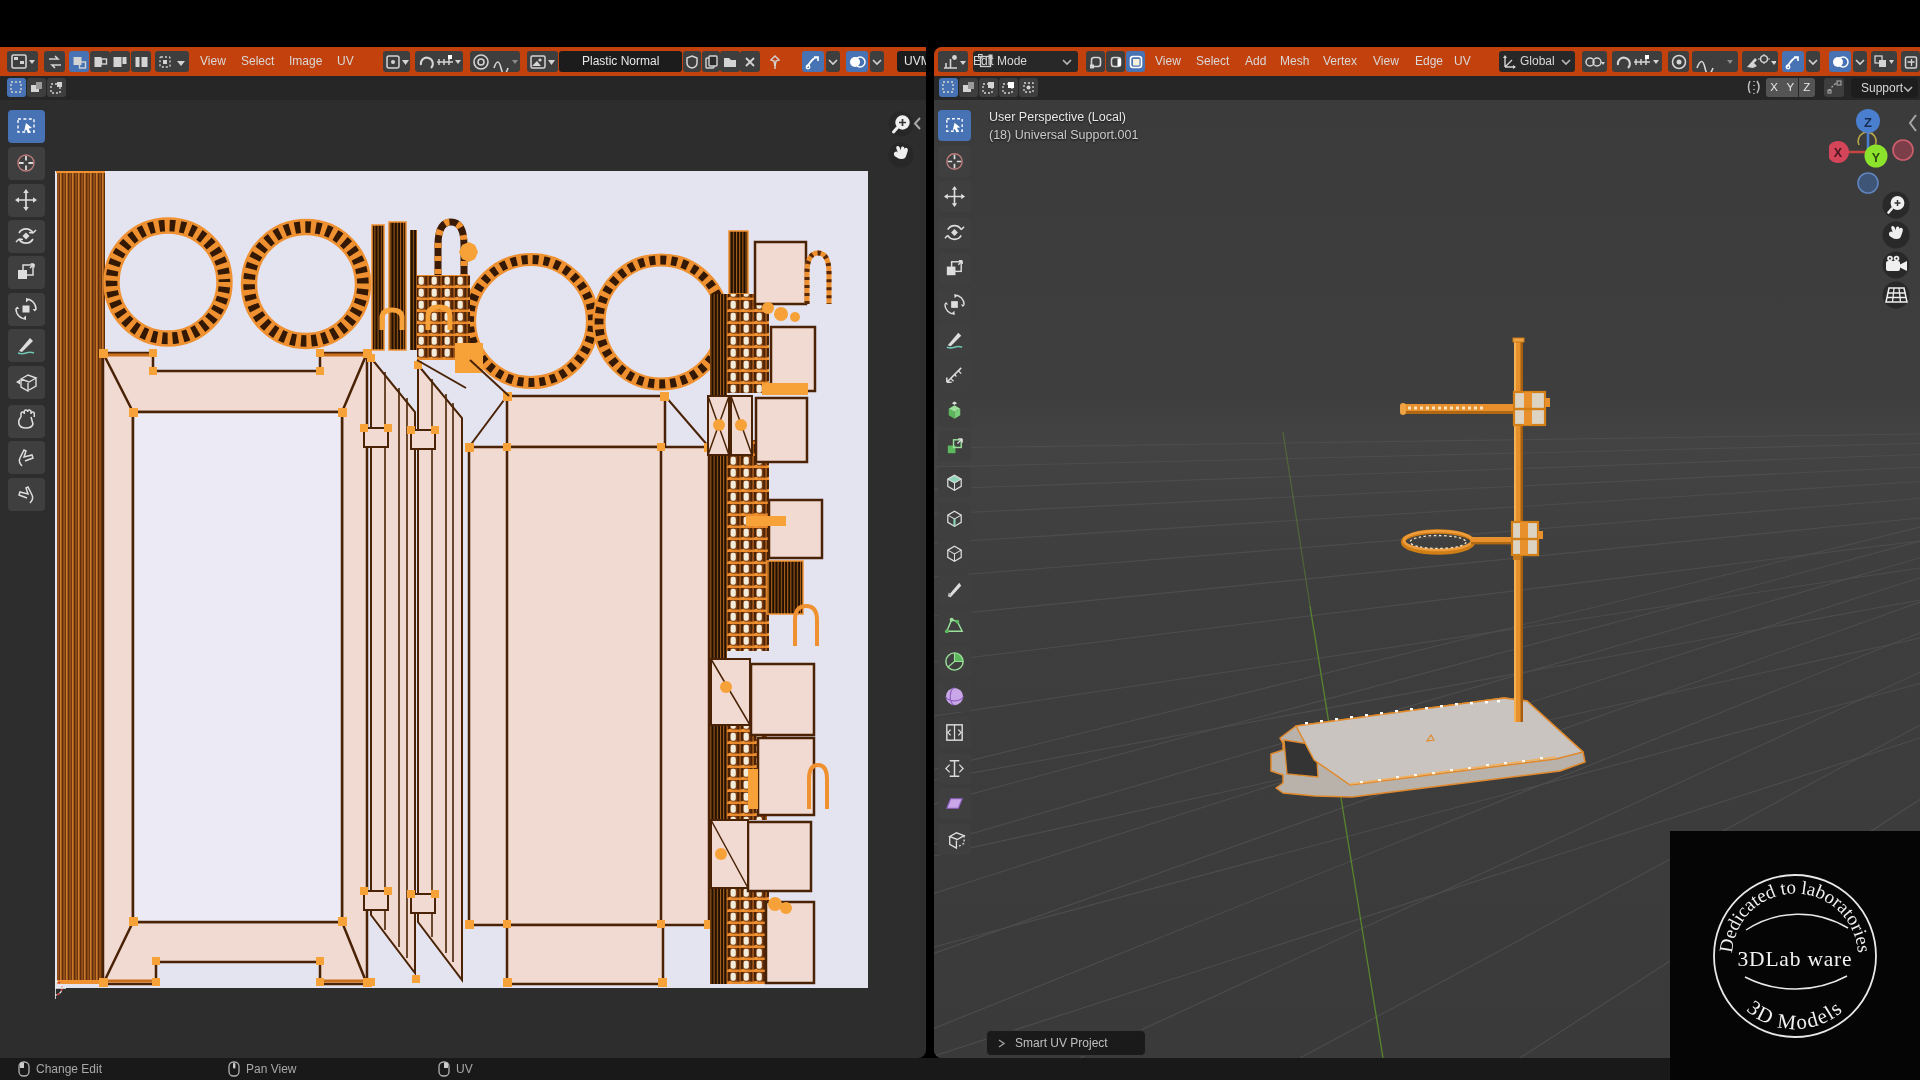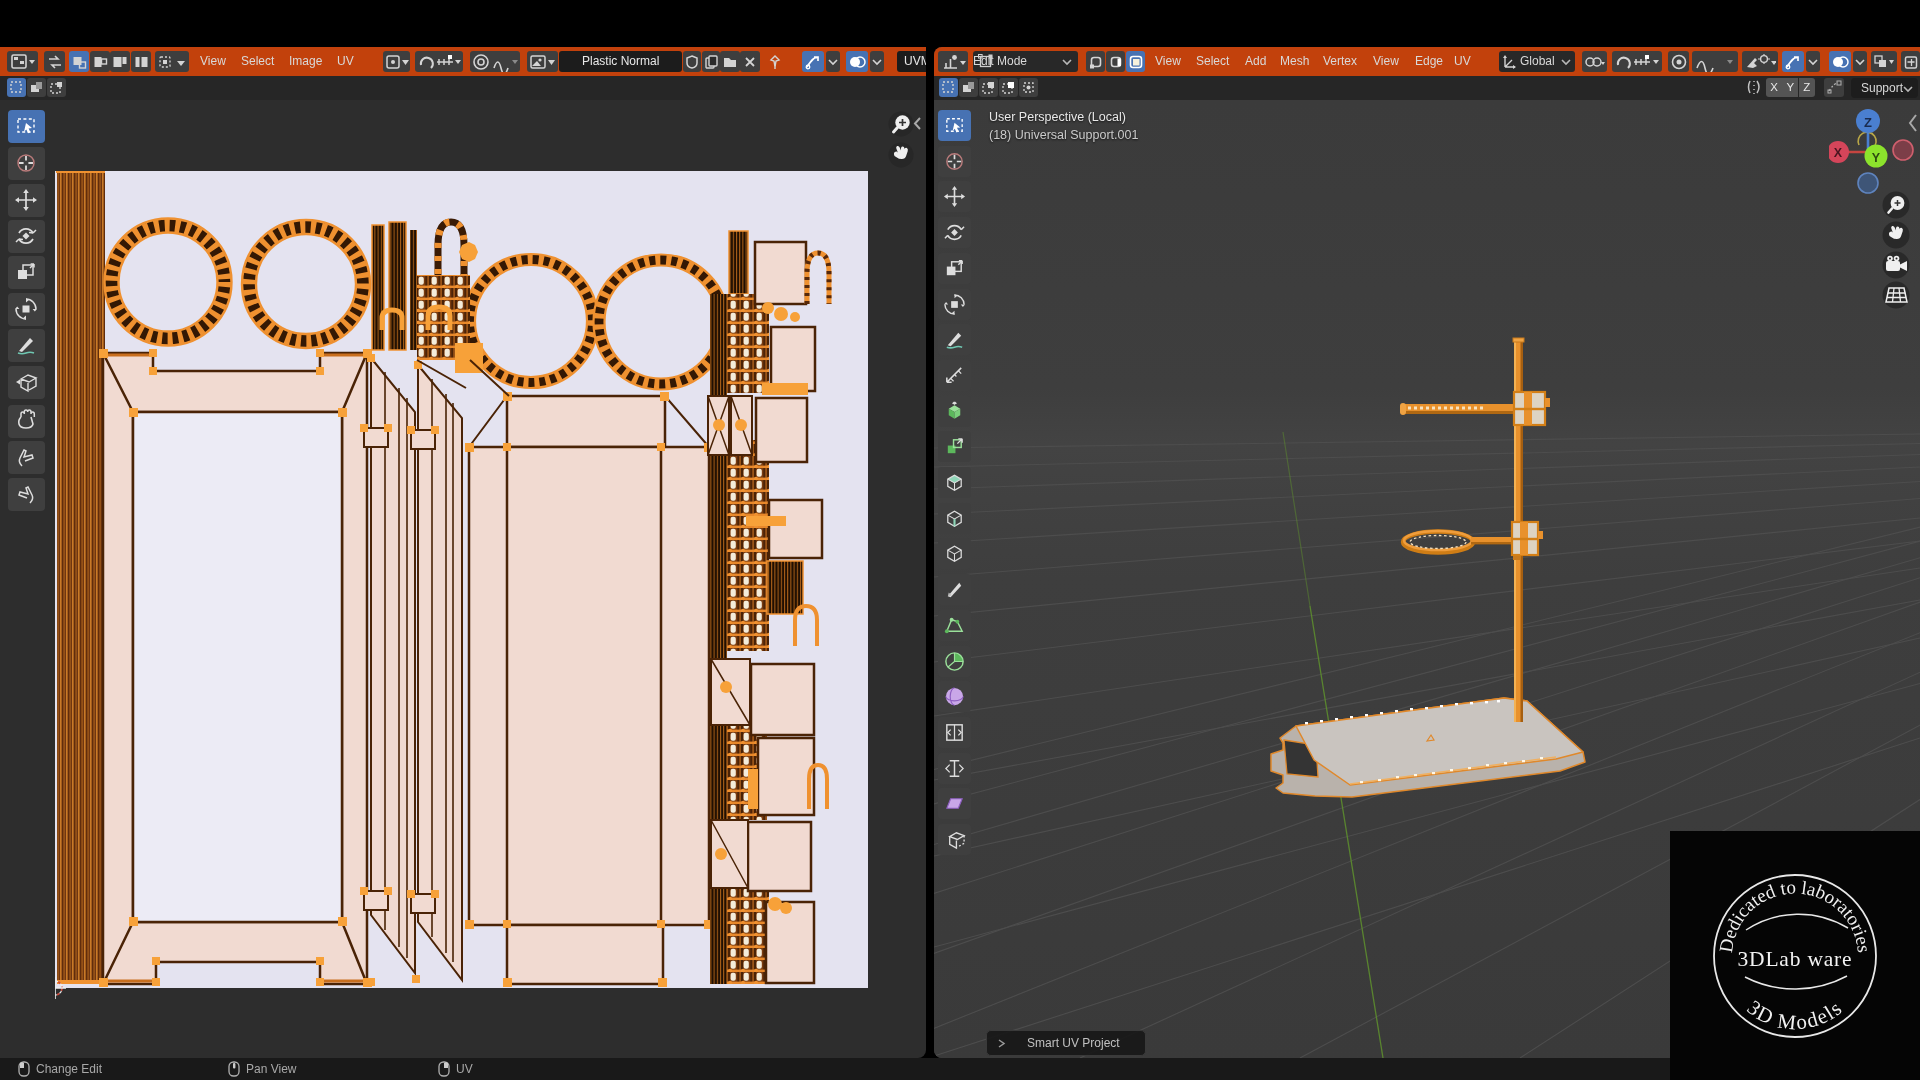--- a/index.html
+++ b/index.html
@@ -883,21 +883,21 @@
             <path d="M7,9 l7,-4 8,3 -7,4 Z" fill="none" stroke="#ddd" stroke-width="1.4"></path>
             <path d="M7,9 l0,8 7,4 0,-8" fill="none" stroke="#ddd" stroke-width="1.4"></path>
             <path d="M22,8 l0,8 -7,4" fill="none" stroke="#ddd" stroke-width="1.4" stroke-dasharray="2 2"></path>
           </svg>
         </div>
       </div>
     <div class="vptext" style="left:55px;top:63px">User Perspective (Local)</div>
     <div class="vptext" style="left:55px;top:81px;color:#cccccc">(18) Universal Support.001</div>
     <div id="smartuv"><svg width="9" height="9" viewBox="0 0 9 9" style="position:absolute;left:10px;top:8px">
           <path d="M2,1 l5,3.5 -5,3.5" fill="none" stroke="#999" stroke-width="1.5"></path>
-        </svg><span style="margin-left:40px">Smart UV Project</span></div>
+        </svg><span style="margin-left:28px">Smart UV Project</span></div>
     <svg class="abs" style="left:972px;top:66px" width="12" height="20" viewBox="0 0 12 20">
         <path d="M10,2 l-6,8 6,8" stroke="#a8a8a8" stroke-width="2" fill="none"></path>
       </svg>
 
     <svg class="abs" style="left:895px;top:60px" width="90" height="140" viewBox="0 0 90 140">
       <g stroke-width="2.6">
         <line x1="39" y1="45" x2="39" y2="14" stroke="#4a7fd0"></line>
         <line x1="41" y1="45" x2="9" y2="45" stroke="#c64540"></line>
       </g>
       <path d="M30,38 a9,9 0 1 1 14,3" fill="none" stroke="#d8c24a" stroke-width="1.6" opacity="0.8"></path>

